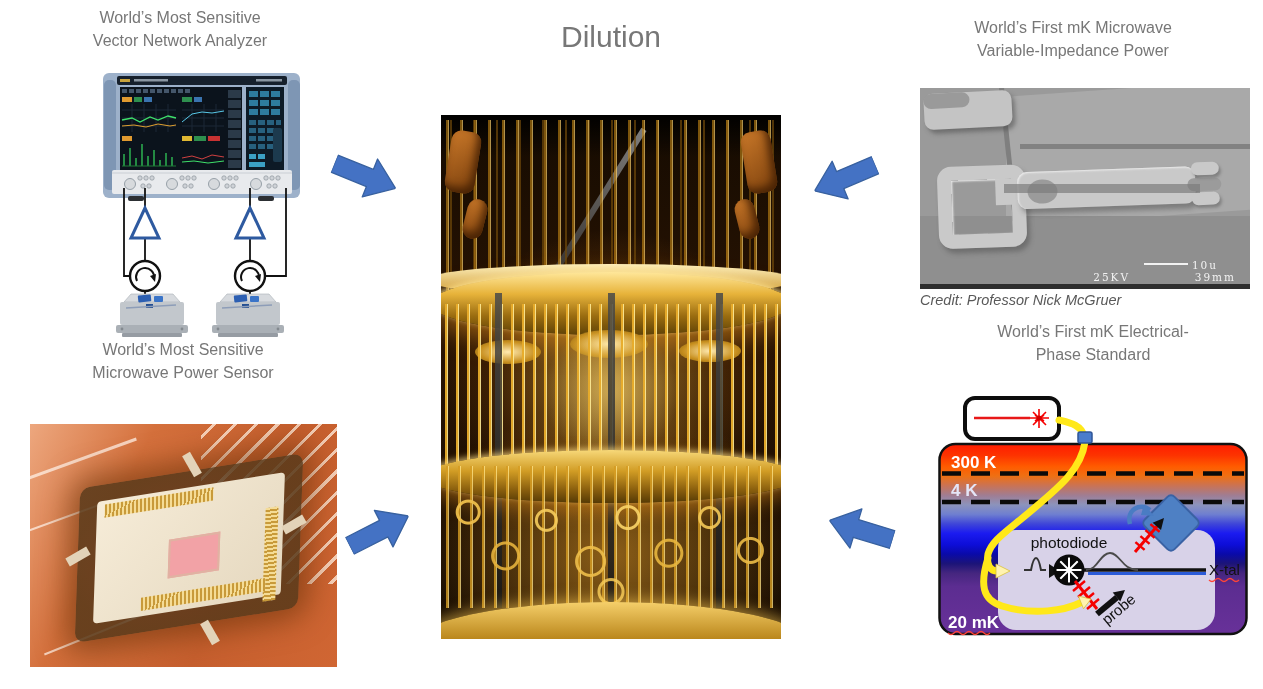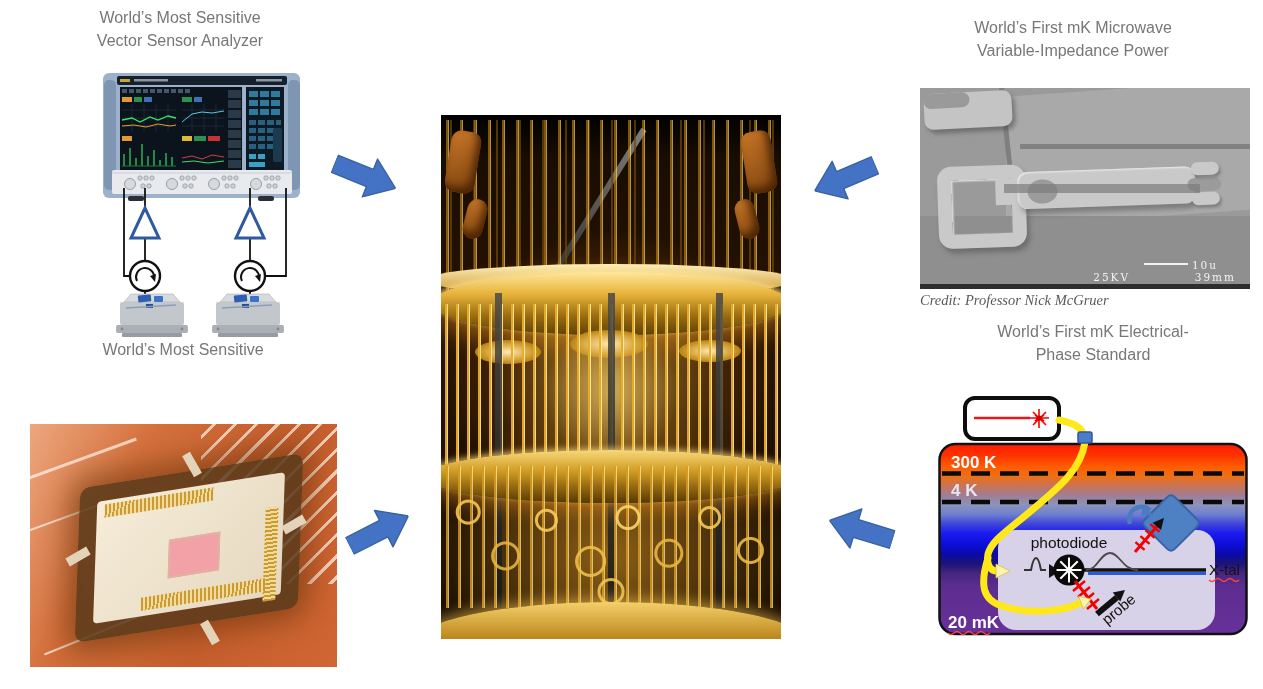--- a/index.html
+++ b/index.html
@@ -2,21 +2,21 @@
 <html><head>
 <meta charset="utf-8">
 <style>
   html,body{margin:0;padding:0;background:#fff;}
   .slide{position:relative;width:1263px;height:689px;background:#fff;overflow:hidden;
          font-family:"Liberation Sans",sans-serif;}
   .abs{position:absolute;}
   .title{color:#777;text-align:center;line-height:1.45;}
   .title-sm{font-size:16px;}
   .title-lg{font-size:30px;line-height:1.5;}
-  .credit{font-size:14.5px;font-style:italic;color:#595959;font-family:Liberation Serif, serif;}
+  .credit{font-size:14.5px;font-style:italic;color:#595959;}
 
   
   .fridge{left:441px;top:115px;width:340px;height:524px;overflow:hidden;background:#120a01;}
   .fridge>div{position:absolute;}
   .fr-bg{inset:0;background:
     radial-gradient(ellipse 62% 36% at 50% 50%, rgba(255,196,70,.55), rgba(140,80,12,.25) 55%, rgba(0,0,0,0) 78%),
     radial-gradient(ellipse 78% 42% at 50% 84%, rgba(255,176,46,.5), rgba(0,0,0,0) 70%),
     linear-gradient(#150b01,#2a1403 42%,#1e0f02 72%,#140a01);}
   .fr-rods-top{left:0;top:1%;width:100%;height:34%;opacity:.8;background:
     repeating-linear-gradient(90deg, transparent 0 5px, rgba(190,130,20,.8) 5px 7px, rgba(255,212,112,.85) 7px 8px, transparent 8px 14px),
@@ -109,33 +109,35 @@
   .blockarrow{width:66px;height:46px;}
   .blockarrow polygon{fill:#4472C4;stroke:#38619f;stroke-width:2;stroke-linejoin:round;}
 </style>
 </head>
 <body>
 
 <div class="slide">
 
   <div class="abs title title-sm" style="left:28px;top:6px;width:304px;">
     <div>World’s Most Sensitive</div>
-    <div>Vector Sensor Analyzer</div>
+    <div>Vector Network Analyzer</div>
   </div>
 
   <div class="abs title title-lg" style="left:461px;top:14px;width:300px;">
+    <div>Dilution</div>
   </div>
 
   <div class="abs title title-sm" style="left:893px;top:16px;width:360px;">
     <div>World’s First mK Microwave</div>
     <div>Variable-Impedance Power</div>
   </div>
 
   <div class="abs title title-sm" style="left:28px;top:338px;width:310px;">
     <div>World’s Most Sensitive</div>
+    <div>Microwave Power Sensor</div>
   </div>
 
   <div class="abs credit" style="left:920px;top:292px;">Credit: Professor Nick McGruer</div>
 
   <div class="abs title title-sm" style="left:908px;top:320px;width:370px;">
     <div>World’s First mK Electrical-</div>
     <div>Phase Standard</div>
   </div>
 
   <svg class="abs" style="left:60px;top:70px;" width="260" height="268" viewBox="0 0 260 268">

